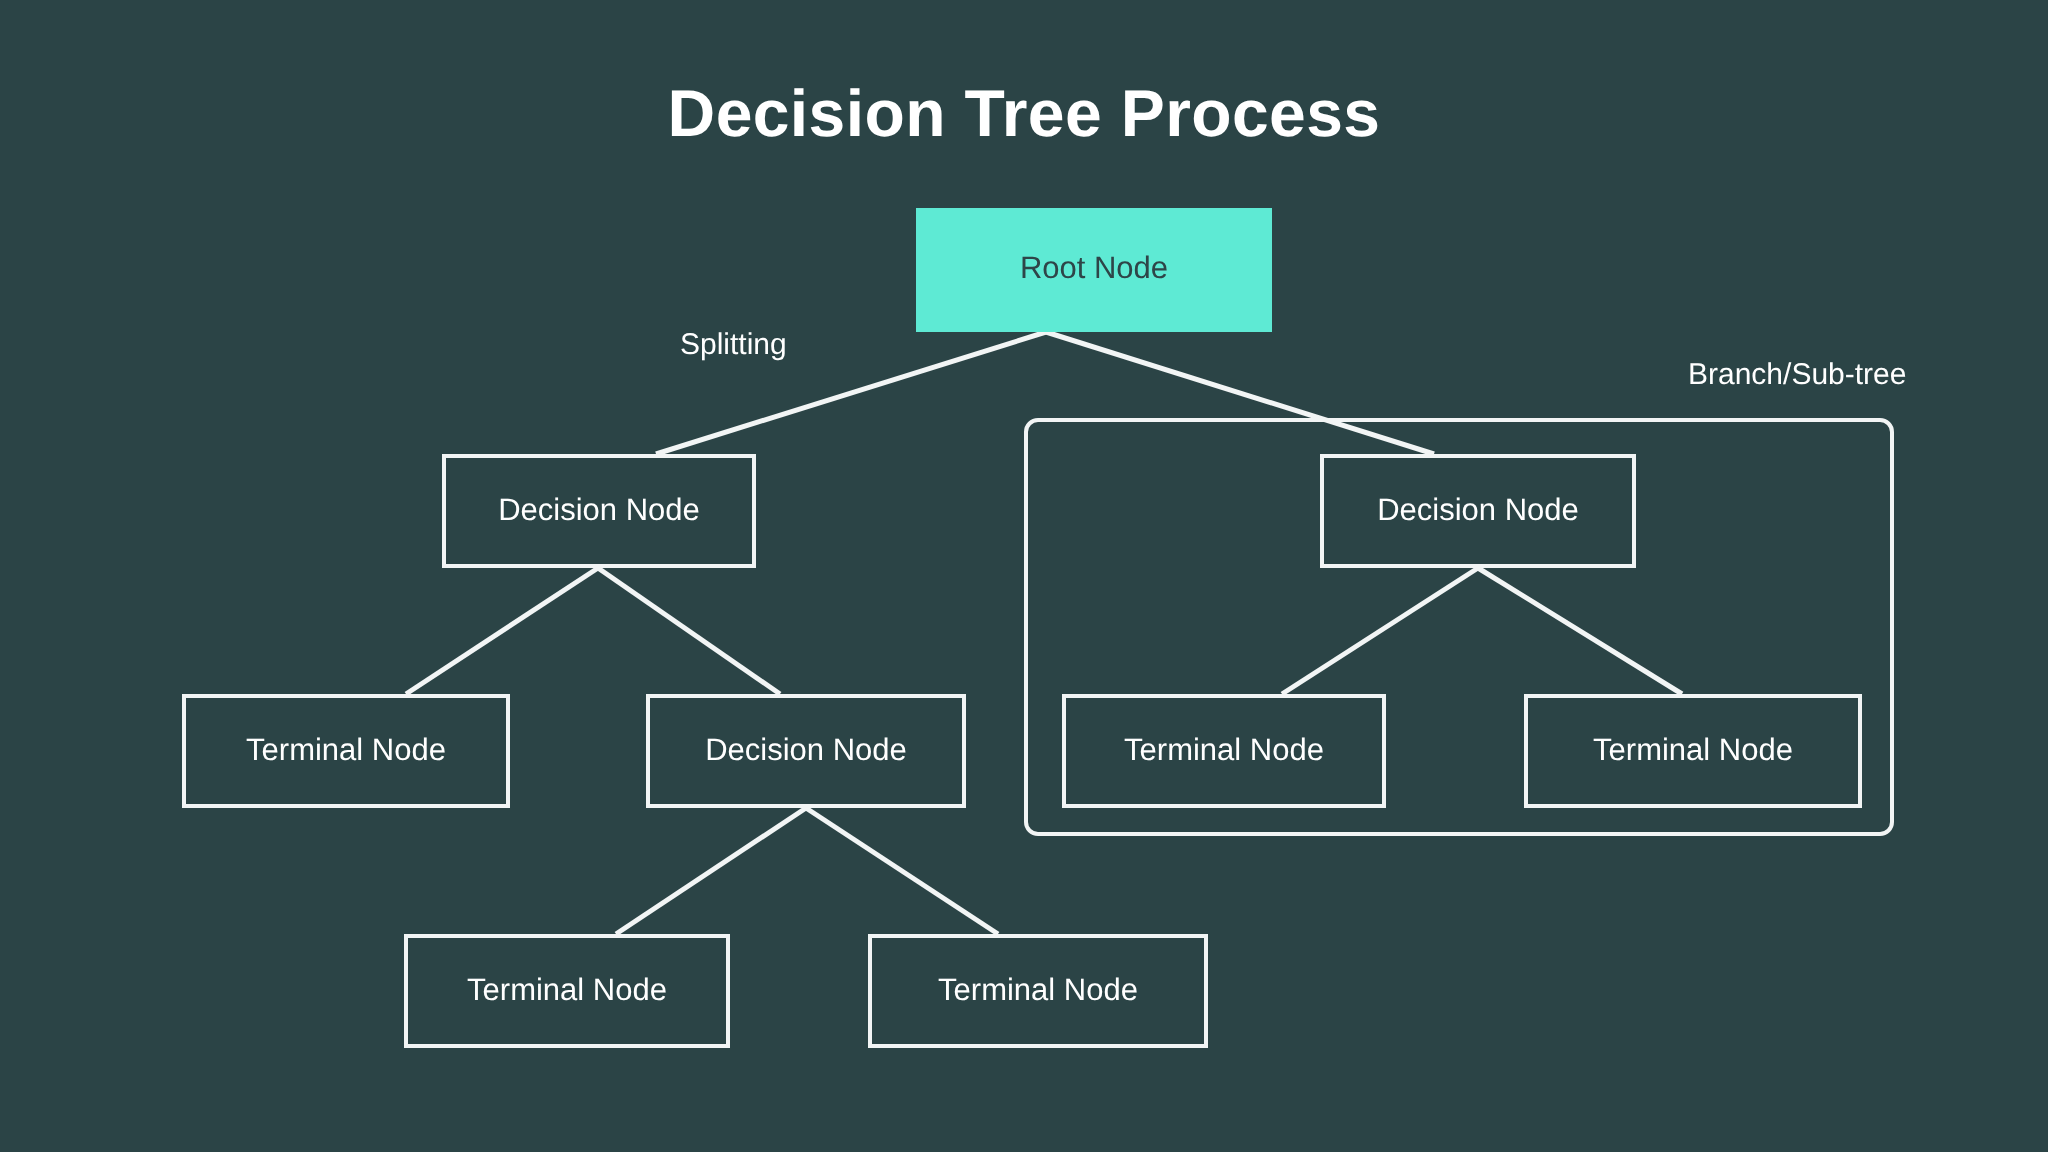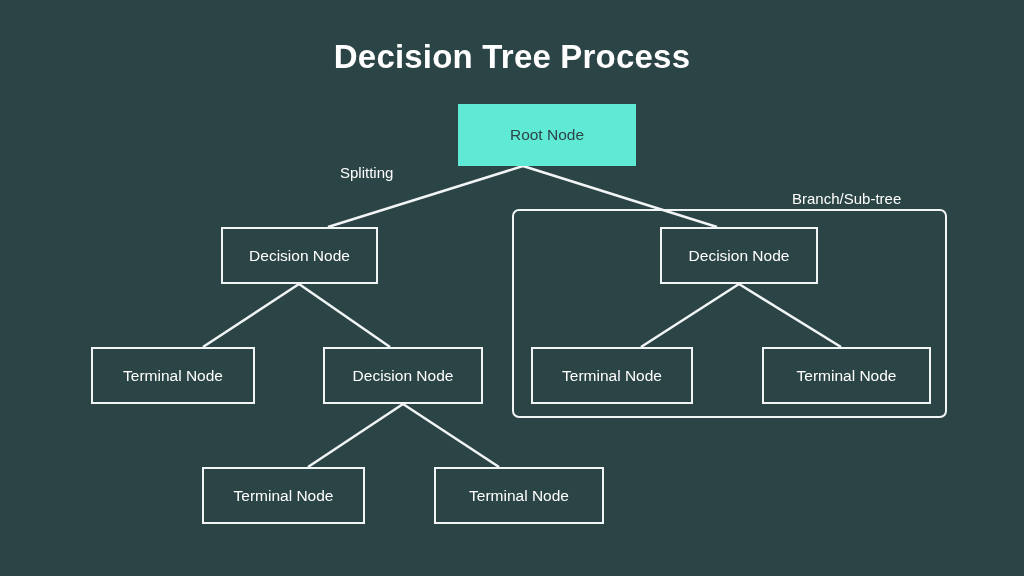--- a/index.html
+++ b/index.html
@@ -92,21 +92,21 @@
       <line x1="739" y1="284" x2="641" y2="347" stroke="#f2f5f5" stroke-width="2.5"></line>
       <line x1="739" y1="284" x2="841" y2="347" stroke="#f2f5f5" stroke-width="2.5"></line>
       <line x1="403" y1="404" x2="308" y2="467" stroke="#f2f5f5" stroke-width="2.5"></line>
       <line x1="403" y1="404" x2="499" y2="467" stroke="#f2f5f5" stroke-width="2.5"></line>
     </svg>
 
   <div class="branch-box" style="left: 512px; top: 209px; width: 435px; height: 209px; border-color: rgb(242, 245, 245);"></div>
 
   <div class="caption" id="caption-splitting" style="left:340px; top:164px;">Splitting</div>
 
-  <div class="caption" id="caption-branch" style="left:792px; top:179px;margin-top:11px;">Branch/Sub-tree</div>
+  <div class="caption" id="caption-branch" style="left:844px; top:179px;">Branch/Sub-tree</div>
 
 <div class="node root" style="left: 434px; top: 104px; width: 178px; height: 62px; background: #5eead4; color: rgb(46, 69, 72); margin-left: 24px;">
       <span>Root Node</span>
     </div>
     <div class="node outlined" style="left: 221px; top: 227px; width: 157px; height: 57px; border-color: rgb(242, 245, 245); color: rgb(255, 255, 255);">
       <span>Decision Node</span>
     </div>
     <div class="node outlined" style="left: 660px; top: 227px; width: 158px; height: 57px; border-color: rgb(242, 245, 245); color: rgb(255, 255, 255);">
       <span>Decision Node</span>
     </div>

